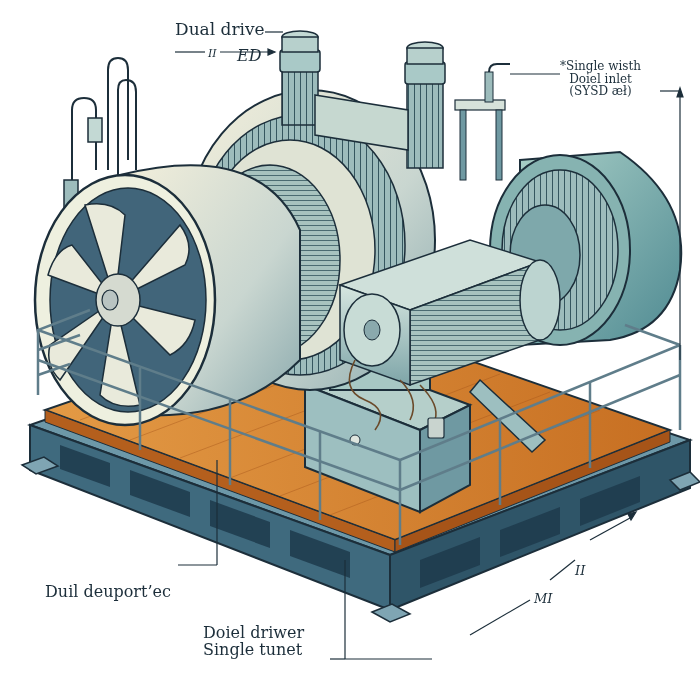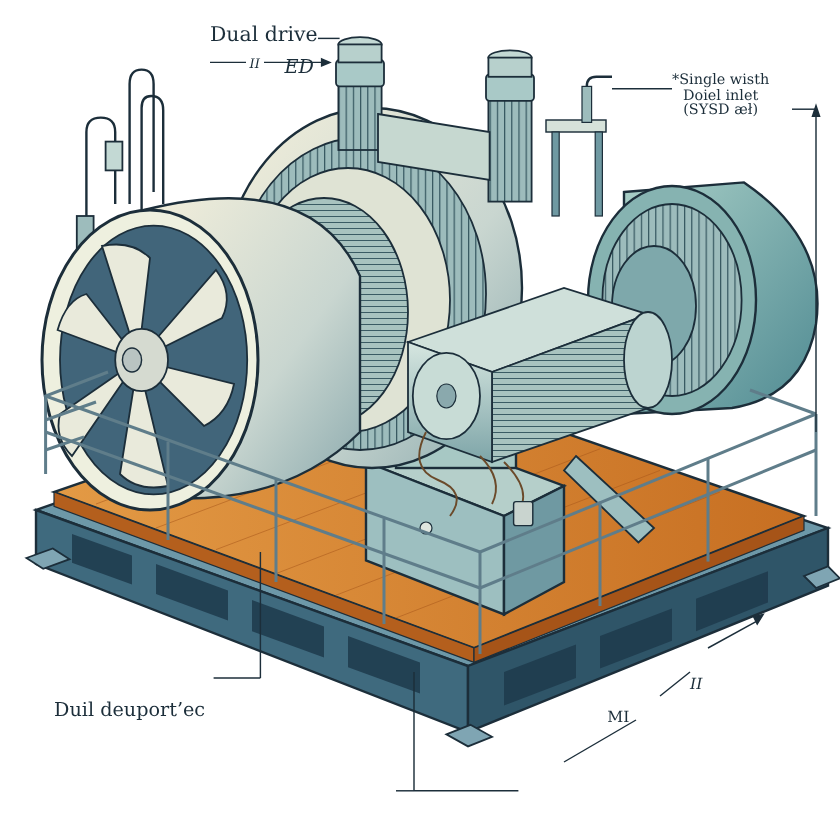--- a/index.html
+++ b/index.html
@@ -9,21 +9,21 @@
   .l-dual{left:175px;top:21px;font-size:17px;}
   .l-ed{left:237px;top:48px;font-size:16px;font-style:italic;}
   .l-ii{left:208px;top:48px;font-size:11px;font-style:italic;}
   .l-single{left:560px;top:60px;font-size:12px;text-align:center;}
   .l-single span{display:block;}
   .l-duil{left:45px;top:556px;font-size:16px;margin-top:28px;}
   .l-duil span{display:block;}
   .l-doiel{left:203px;top:625px;font-size:16px;}
   .l-doiel span{display:block;}
   .l-m1{left:575px;top:564px;font-size:13px;font-style:italic;}
-  .l-m2{left:506px;top:592px;font-size:13px;}
+  .l-m2{left:534px;top:592px;font-size:13px;font-style:italic;}
 </style>
 </head>
 <body>
 
 <div id="canvas">
 <svg width="700" height="700" viewBox="0 0 700 700">
   <defs>
     <linearGradient id="gHousing" x1="0" y1="0" x2="1" y2="1">
       <stop offset="0" stop-color="#f3efdb"></stop>
       <stop offset="0.6" stop-color="#c9d6d0"></stop>
@@ -224,16 +224,20 @@
   <div class="label l-single">
     <span>*Single wisth</span>
     <span>Doiel inlet</span>
     <span>(SYSD æł)</span>
   </div>
 
   <div class="label l-duil">
     <span>Duil deuport’ec</span>
   </div>
 
+  <div class="label l-doiel">
+    <span>Doiel driwer</span>
+    <span>Single tunet</span>
+  </div>
 
   <div class="label l-m1">II</div>
   <div class="label l-m2">MI</div>
 </div>
 
 </body></html>

